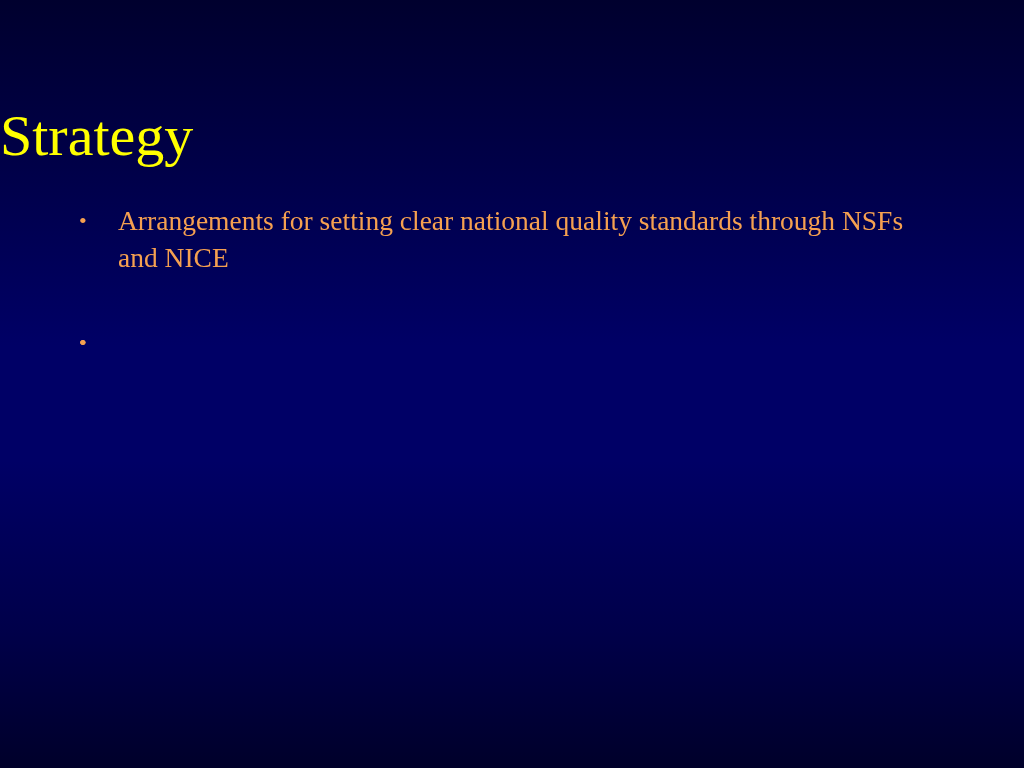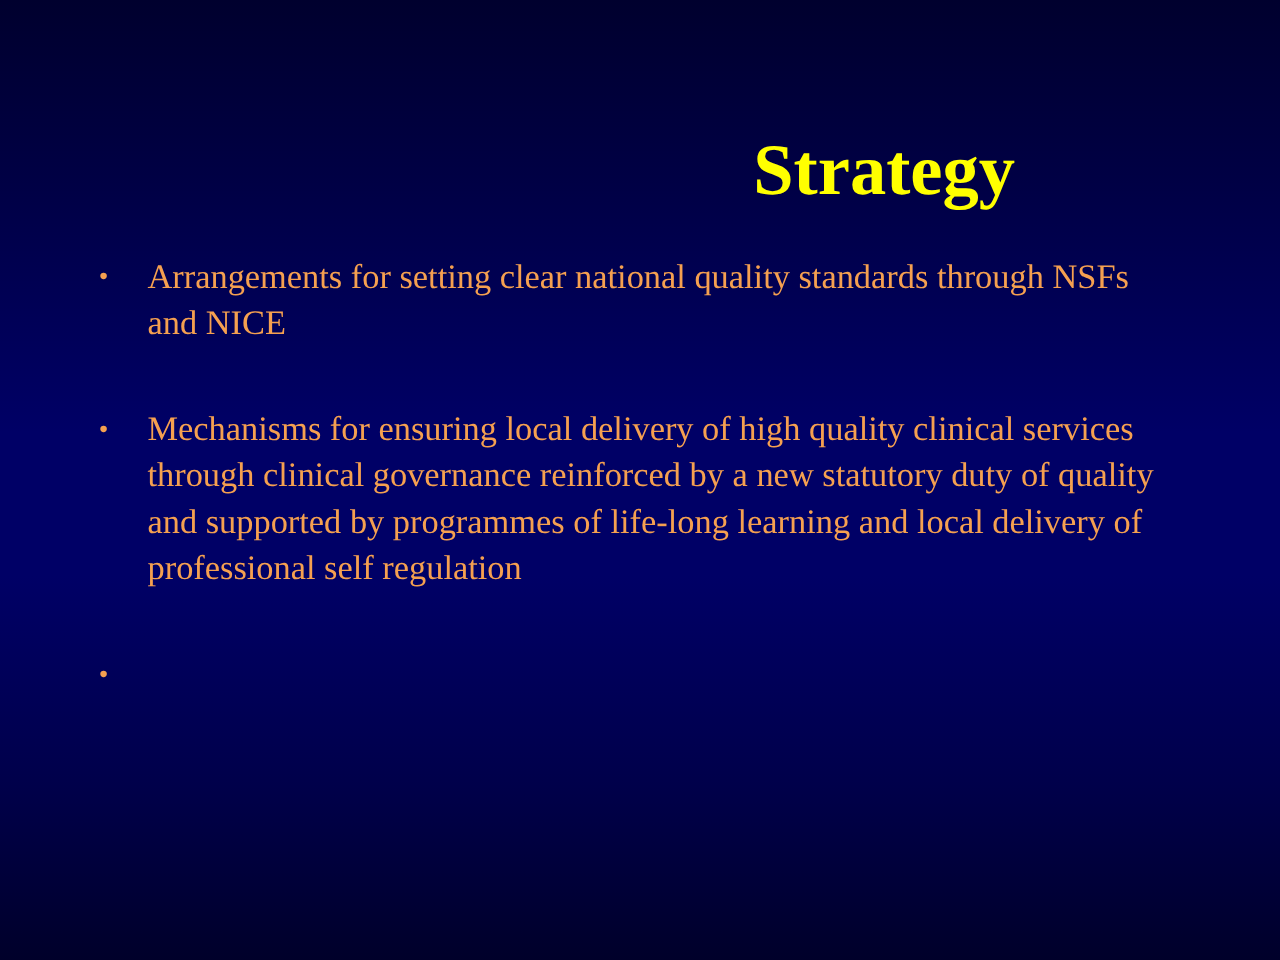--- a/index.html
+++ b/index.html
@@ -23,26 +23,26 @@
     .slide {
       position: absolute;
       left: 0; top: 0;
       width: 1024px; height: 768px;
     }
     .title {
       position: absolute;
       top: 96px;
       left: 0;
       width: 812px;
-      text-align: right;
+      text-align: left;
       color: #ffff00;
       font-size: 58px;
       line-height: 80px;
       margin: 0;
-      font-weight: bold;
+      font-weight: normal;
     }
     .bullets {
       position: absolute;
       left: 75px;
       top: 202px;
       width: 860px;
       margin: 0;
       padding: 0;
       list-style: none;
     }
@@ -75,19 +75,18 @@
 <div class="slide">
   <h1 class="title">Strategy</h1>
 
   <ul class="bullets">
     <li class="bullet b1">
       <span class="bullet-dot">•</span>
       <span>Arrangements for setting clear national quality standards through NSFs and NICE</span>
     </li>
     <li class="bullet b2">
       <span class="bullet-dot">•</span>
-      <span>Mechanisms for ensuring local delivery of high quality clinical services through clinical governance reinforced by a new statutory duty of quality and supported by programmes of life-long learning and local delivery of professional self regulation</span>
     </li>
     <li class="bullet b3">
       <span class="bullet-dot">•</span>
     </li>
   </ul>
 </div>
 
 </body></html>

